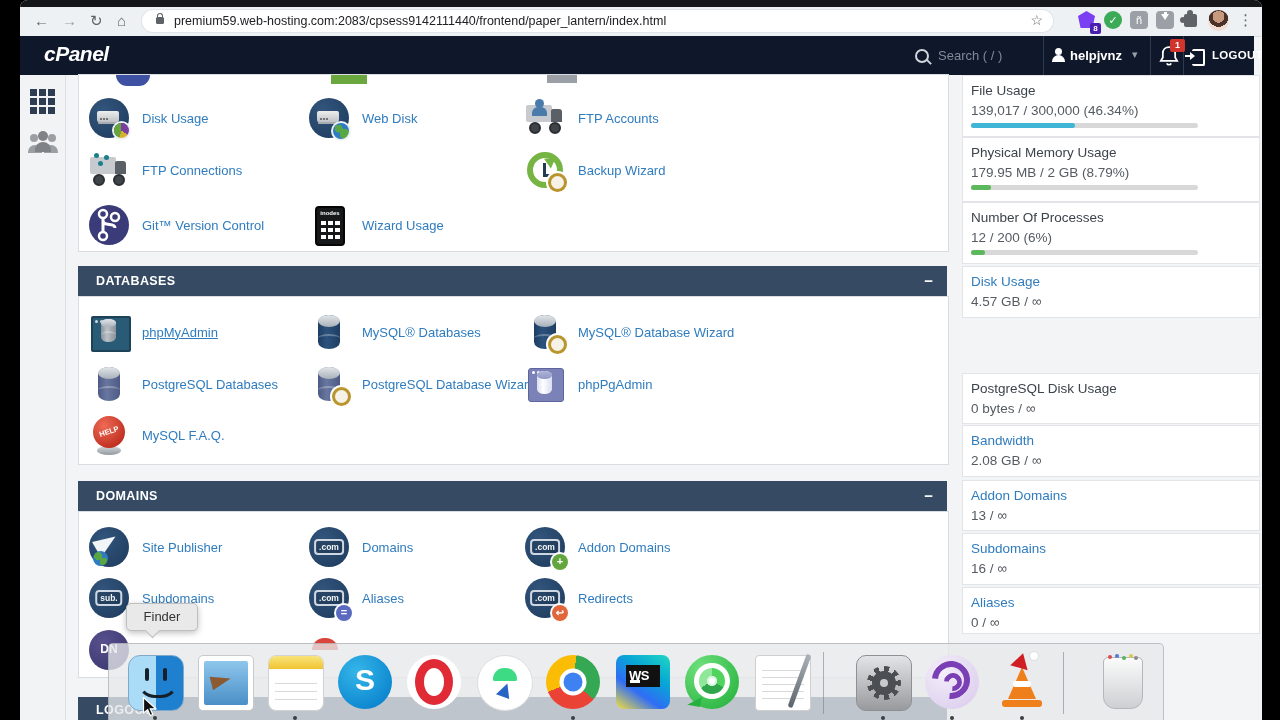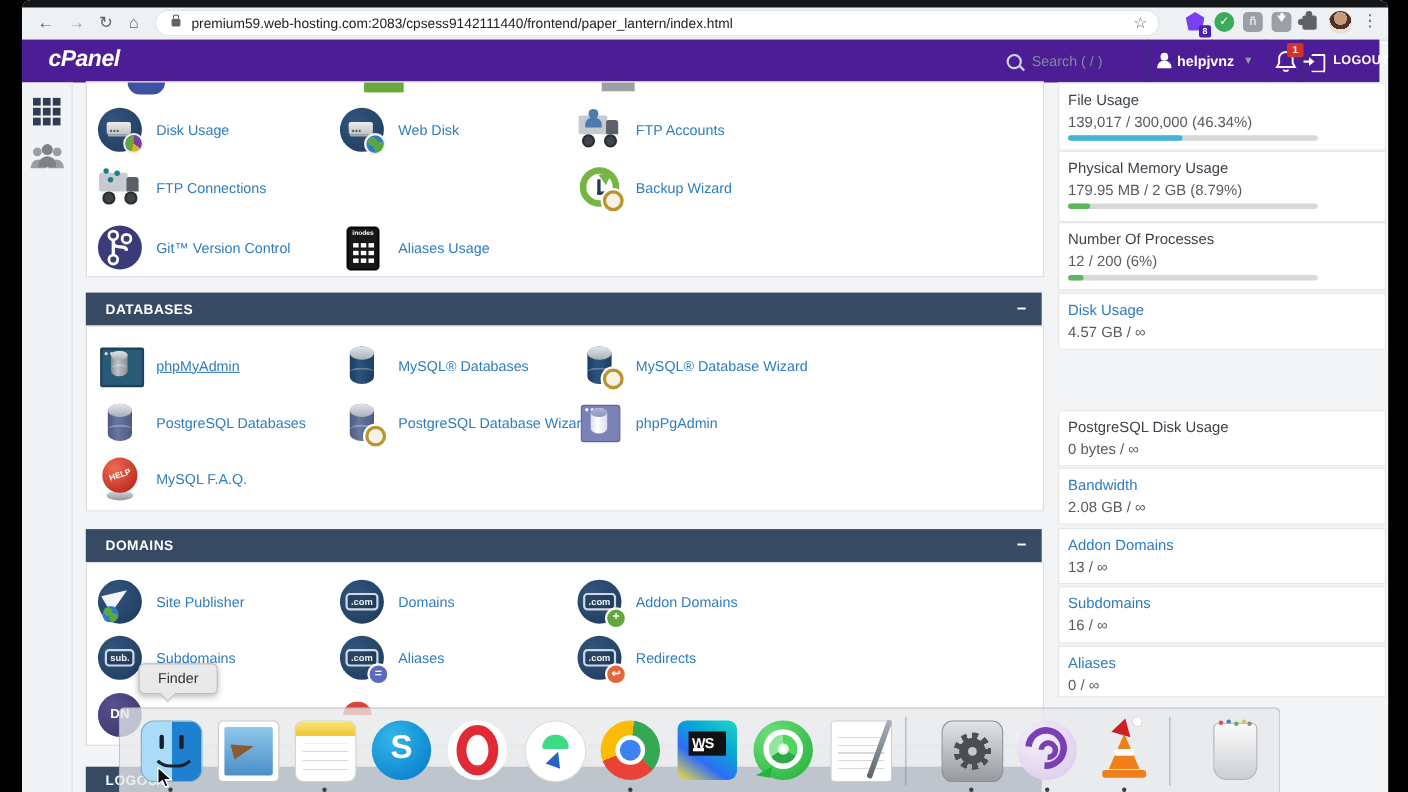--- a/index.html
+++ b/index.html
@@ -30,21 +30,21 @@
   .dlarrow{position:absolute;left:5px;top:3px;width:0;height:0;border:4px solid transparent;border-top:6px solid #fff;}
   .dlstem{position:absolute;left:8px;top:1px;width:3px;height:5px;background:#fff;}
   .puzzle{position:absolute;left:2px;top:3px;width:13px;height:13px;background:#5f6368;border-radius:2px;}
   .puzzle::before{content:"";position:absolute;left:3px;top:-4px;width:6px;height:6px;border-radius:50%;background:#5f6368;}
   .puzzle::after{content:"";position:absolute;left:-4px;top:3px;width:6px;height:6px;border-radius:50%;background:#5f6368;}
   .avatar{position:absolute;left:0;top:-1px;width:21px;height:21px;border-radius:50%;
           background:radial-gradient(circle at 50% 32%,#c79a7d 0 6px,#4a3228 6px 10px,#f0dcd2 10px);}
   .menudots{position:absolute;top:1px;font-size:15px;color:#5f6368;}
 
   
-  .cphdr{position:absolute;left:0;top:36px;right:8px;height:39px;background:#4c1d95;}
+  .cphdr{position:absolute;left:0;top:36px;right:8px;height:39px;background:#0f172a;}
   .cplogo{position:absolute;left:24px;top:6px;color:#fff;font-size:21px;font-weight:bold;font-style:italic;
           letter-spacing:-0.5px;}
   .searchmag{position:absolute;left:895px;top:13px;width:10px;height:10px;border:2px solid #cfd6dd;border-radius:50%;}
   .searchmag::after{content:"";position:absolute;width:6px;height:2px;background:#cfd6dd;transform:rotate(45deg);
                     right:-5px;bottom:-2px;}
   .searchtxt{position:absolute;left:918px;top:12px;color:#7e8b98;font-size:13px;}
   .hdrdiv{position:absolute;top:0;bottom:0;width:1px;background:#2d3b4c;}
   .huser{position:absolute;left:1032px;top:12px;width:13px;height:14px;}
   .huser::before{content:"";position:absolute;left:3px;top:0;width:7px;height:7px;border-radius:50%;background:#fff;}
   .huser::after{content:"";position:absolute;left:0;top:7px;width:13px;height:7px;border-radius:7px 7px 0 0;background:#fff;}
@@ -380,21 +380,21 @@
       </span>
       <span class="tlabel">Git™ Version Control</span>
     </div>
     <div class="tool" style="left:288px;top:204px">
       <span class="ti">
           <span class="inodes">
             <span class="lbl">inodes</span>
             <span class="keys"></span>
           </span>
         </span>
-      <span class="tlabel">Aliases Usage</span>
+      <span class="tlabel">Wizard Usage</span>
     </div>
 
     <div class="sechdr" style="top:266px">
       <span class="stitle">DATABASES</span>
       <span class="minus">−</span>
     </div>
     <div class="panel" style="left:58px;top:296px;width:869px;height:167px"></div>
     <div class="tool" style="left:68px;top:311px">
       <span class="ti">
           <span class="pma"></span>

